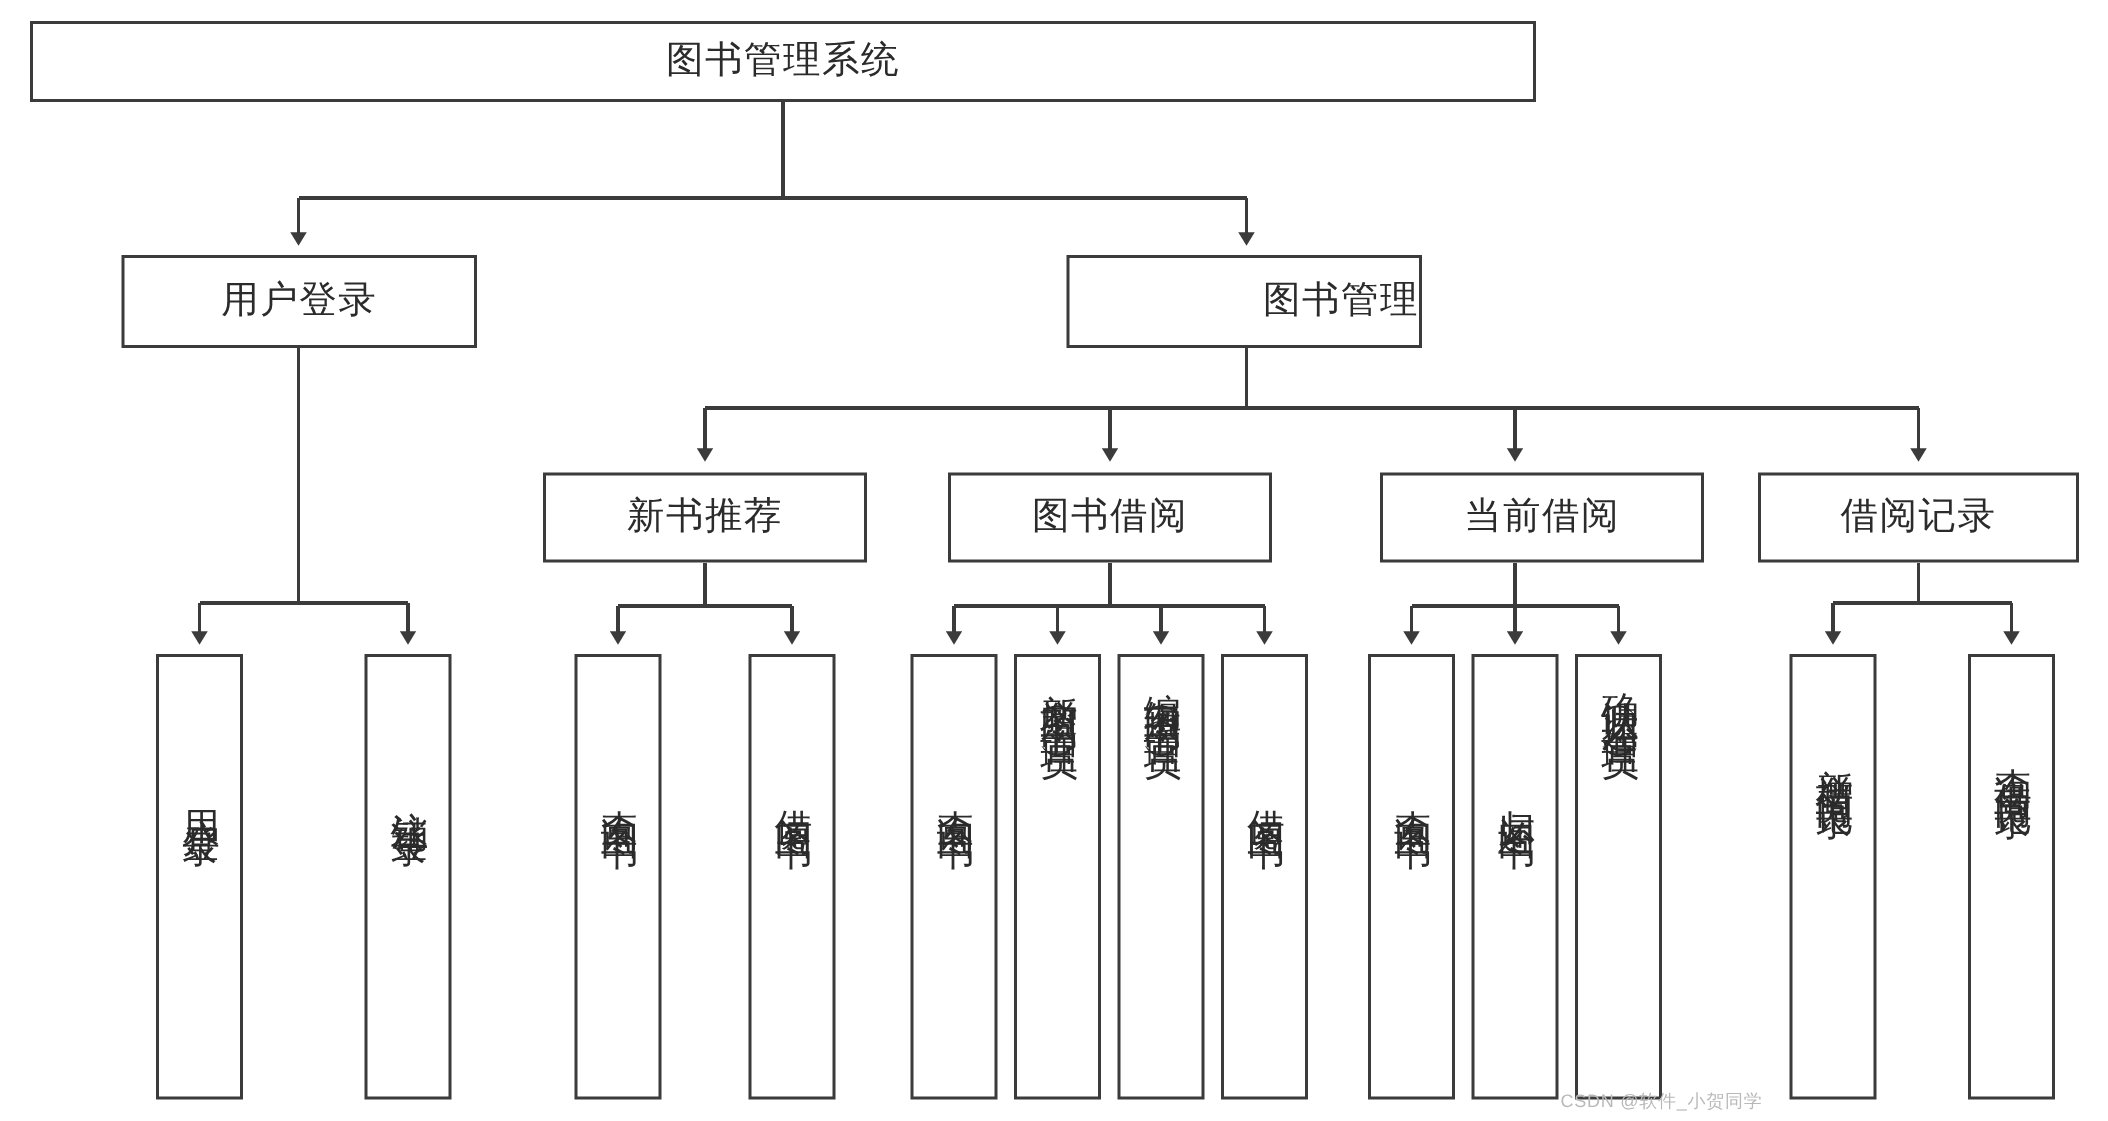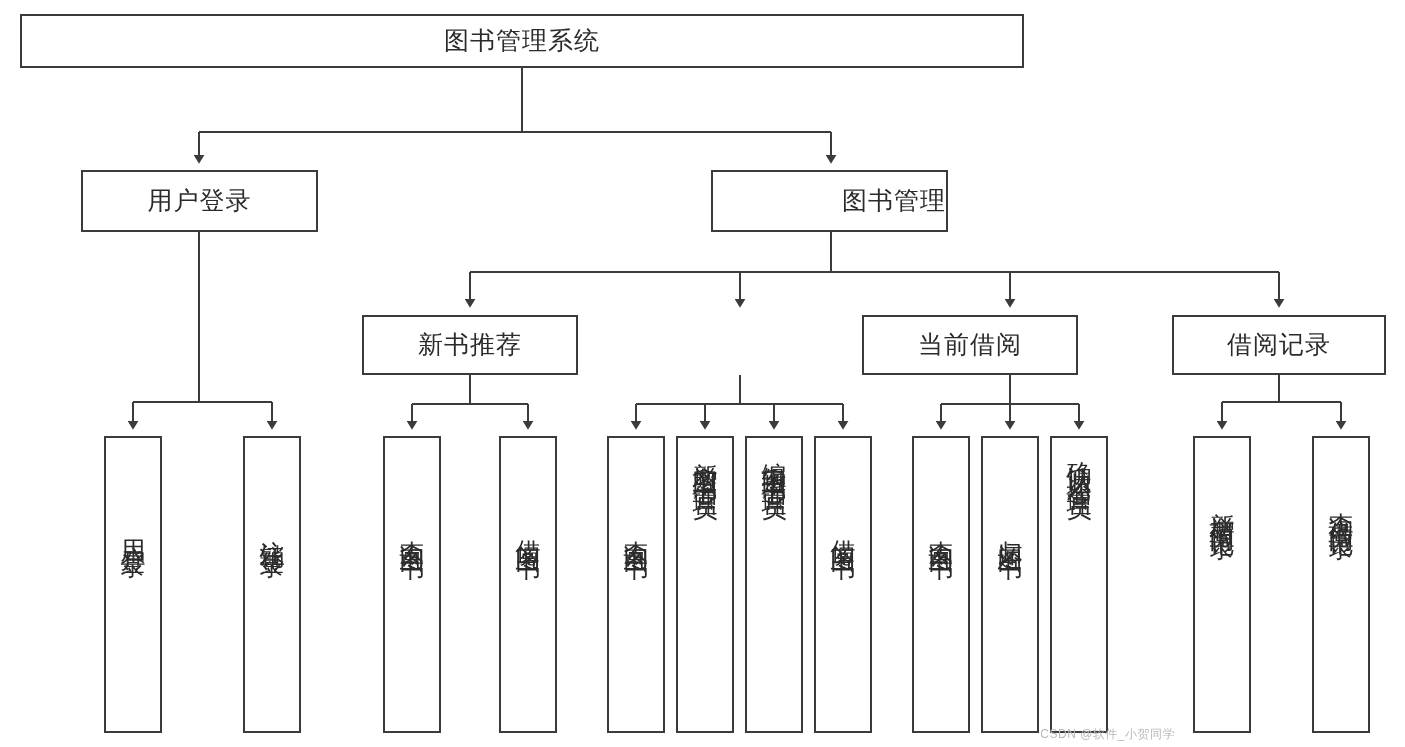--- a/index.html
+++ b/index.html
@@ -121,21 +121,24 @@
   <div class="node h-node" style="left:81px;top:170px;width:237px;height:62px;">
     <span class="lbl">用户登录</span>
   </div>
   <div class="node h-node" style="left:711px;top:170px;width:237px;height:62px;justify-content:flex-end;">
     <span class="lbl">图书管理</span>
   </div>
 
   <div class="node h-node" style="left:362px;top:315px;width:216px;height:60px;">
     <span class="lbl">新书推荐</span>
   </div>
-  <div class="node h-node" style="left:862px;top:315px;width:216px;height:60px;">
+  <div class="node h-node" style="left:632px;top:315px;width:216px;height:60px;">
+    <span class="lbl">图书借阅</span>
+  </div>
+  <div class="node h-node" style="left:920px;top:315px;width:216px;height:60px;">
     <span class="lbl">当前借阅</span>
   </div>
   <div class="node h-node" style="left:1172px;top:315px;width:214px;height:60px;">
     <span class="lbl">借阅记录</span>
   </div>
 
   <div class="node v-node mid" style="left:104px;top:436px;width:58px;height:297px;">
     <span class="lbl">用户登录</span>
   </div>
   <div class="node v-node mid" style="left:243px;top:436px;width:58px;height:297px;">

